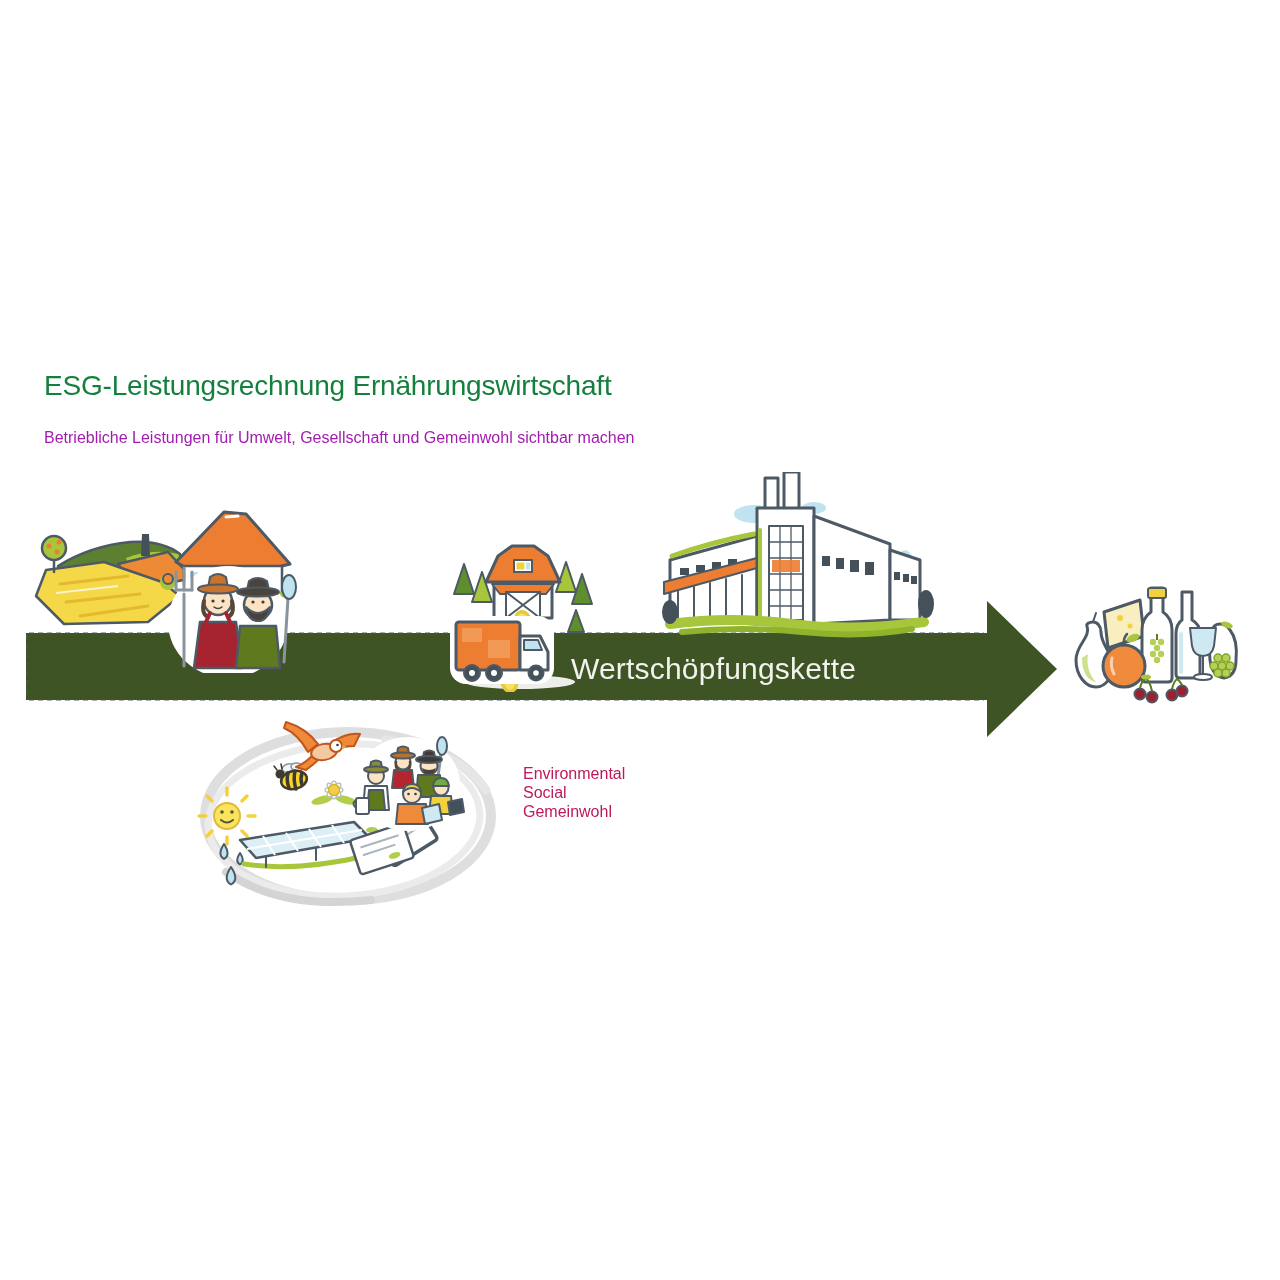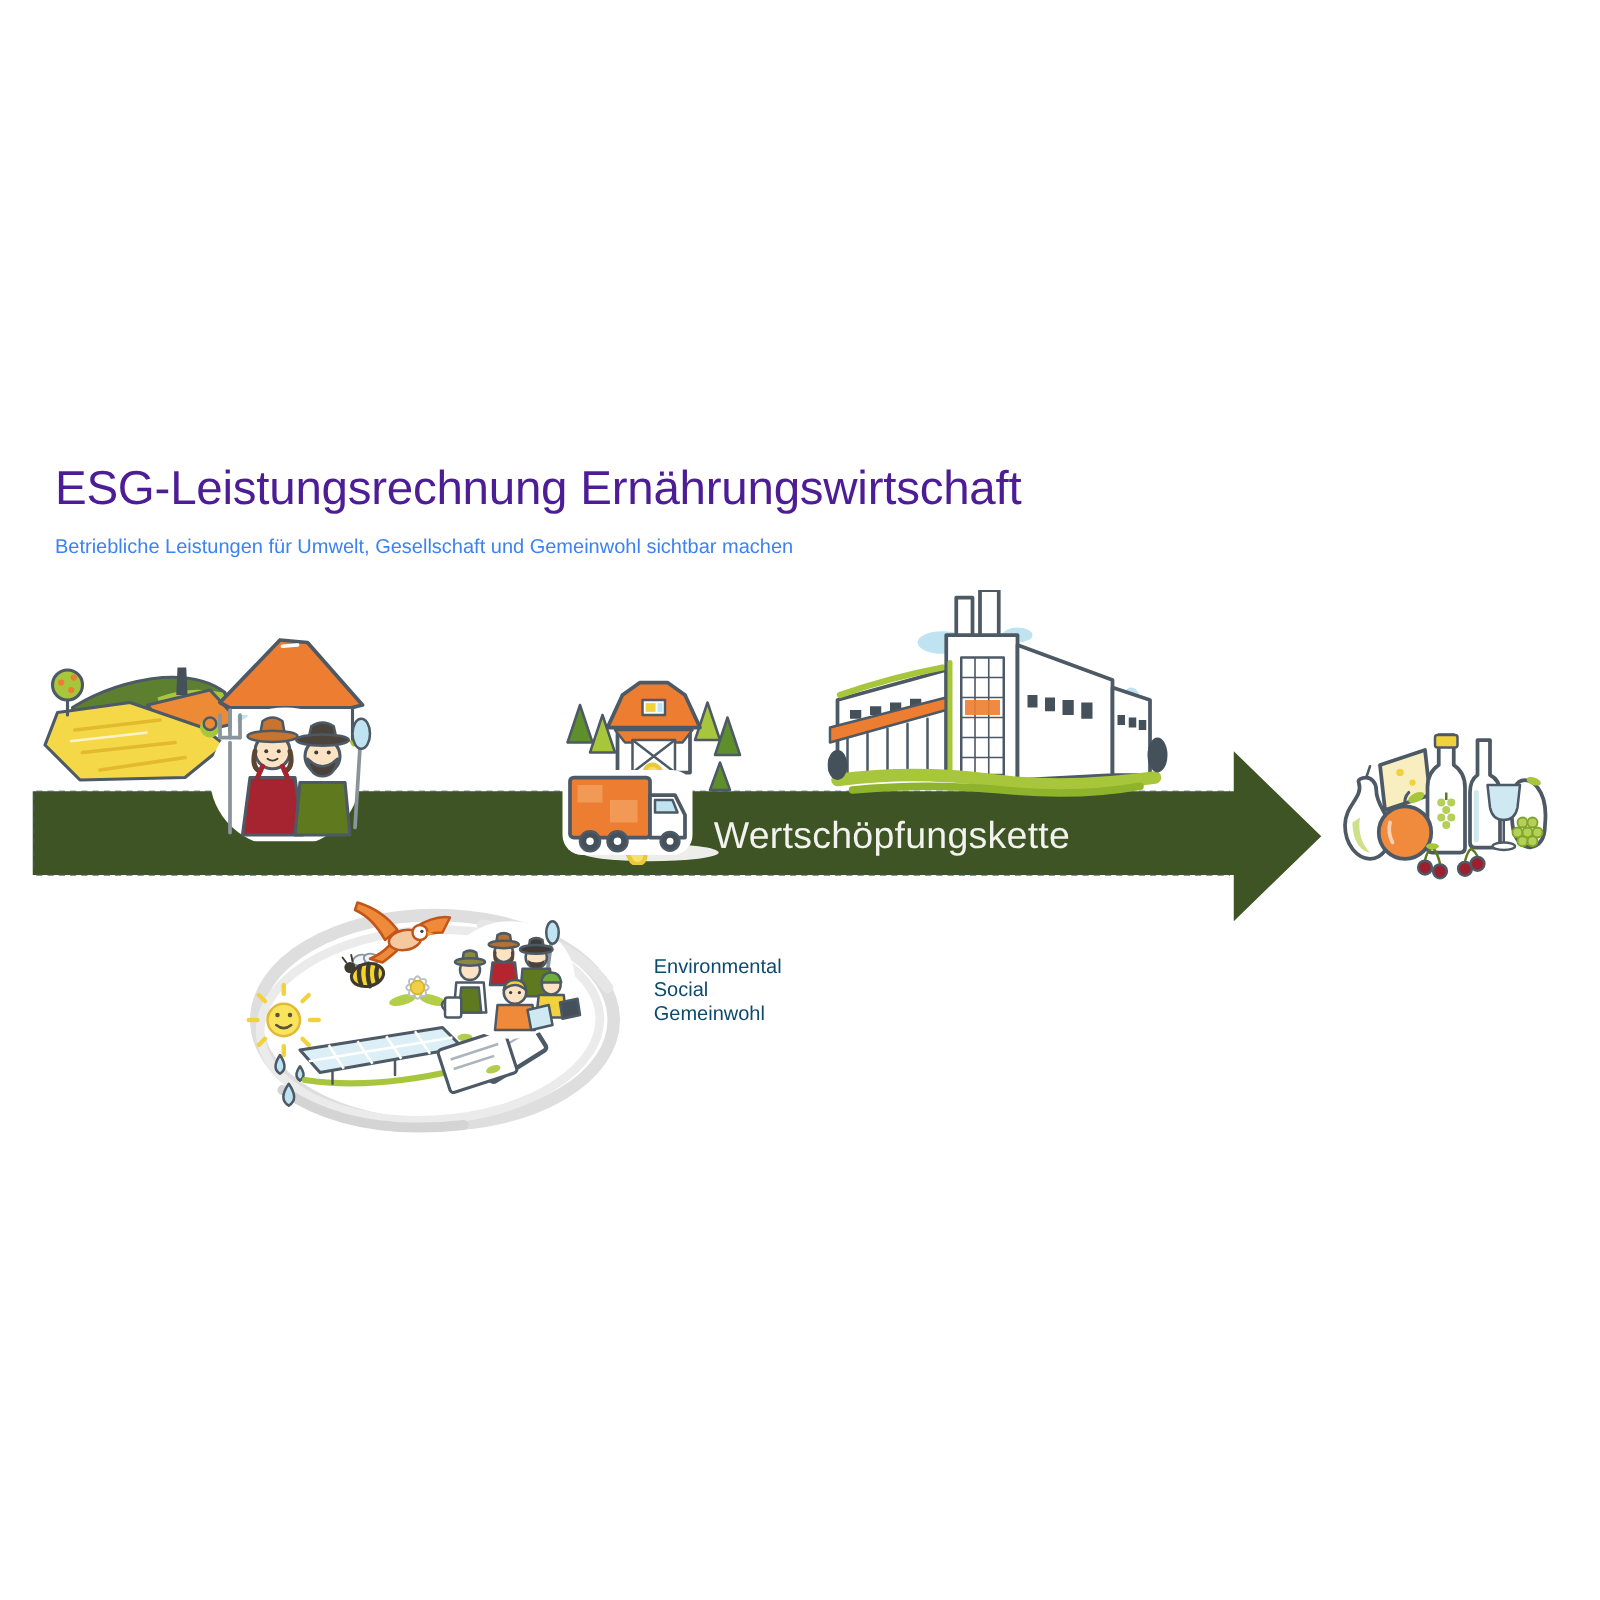--- a/index.html
+++ b/index.html
@@ -4,34 +4,34 @@
 <style>
   * { margin:0; padding:0; box-sizing:border-box; }
   html,body { background:#ffffff; }
   body {
     width:1280px; height:1280px; position:relative; overflow:hidden;
     font-family:"Liberation Sans","DejaVu Sans",sans-serif;
   }
   .abs { position:absolute; }
   .title {
     position:absolute; left:44px; top:370px;
-    font-size:38px; font-weight:400; color:#4c1d95; letter-spacing:-0.2px;
+    font-size:28px; font-weight:400; color:#15803d; letter-spacing:-0.2px;
     white-space:nowrap;
   }
   .subtitle {
     position:absolute; left:44px; top:429px;
-    font-size:16px; color:#3b82f6; white-space:nowrap;
+    font-size:16px; color:#a21caf; white-space:nowrap;
   }
   .arrow-label {
     position:absolute; left:571px; top:652px;
     font-size:30px; color:#f2f2ee; white-space:nowrap; letter-spacing:0.2px;
   }
   .esg-text {
     position:absolute; left:523px; top:764px;
-    font-size:16px; line-height:19px; color:#0c4a6e;
+    font-size:16px; line-height:19px; color:#be185d;
   }
   
   .o  { stroke:#4d5a66; stroke-width:2.5; stroke-linecap:round; stroke-linejoin:round; }
   .o2 { stroke:#4d5a66; stroke-width:2;   stroke-linecap:round; stroke-linejoin:round; }
   .o3 { stroke:#4d5a66; stroke-width:3;   stroke-linecap:round; stroke-linejoin:round; }
   svg { display:block; }
 </style>
 </head>
 <body style="background: rgb(255, 255, 255);">
 

